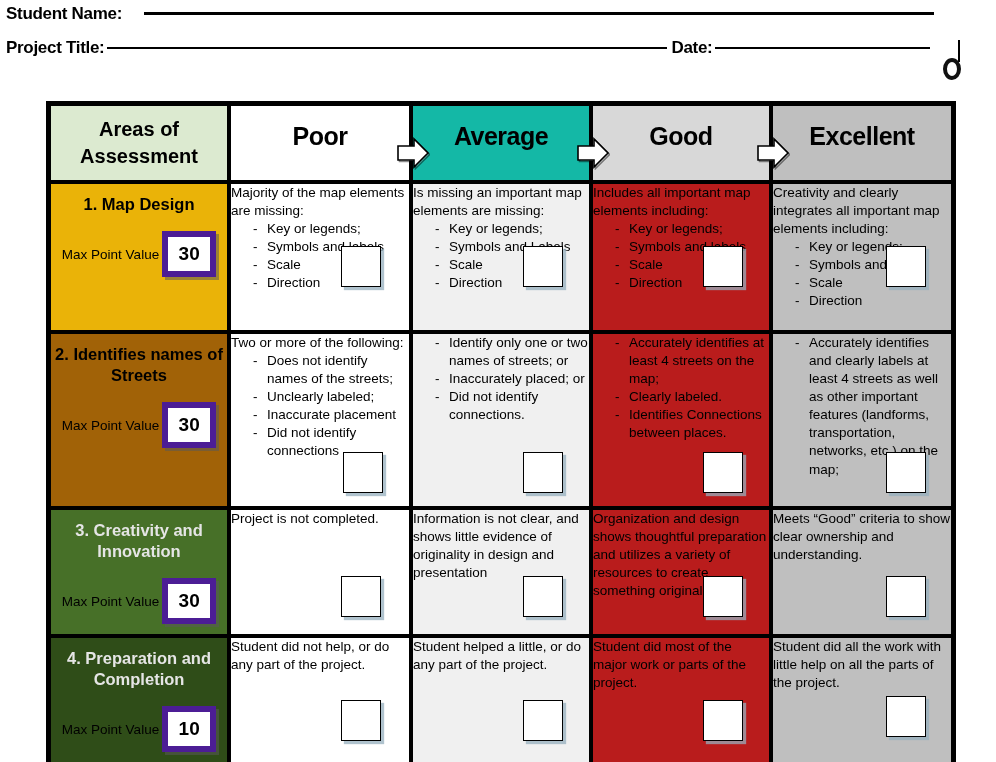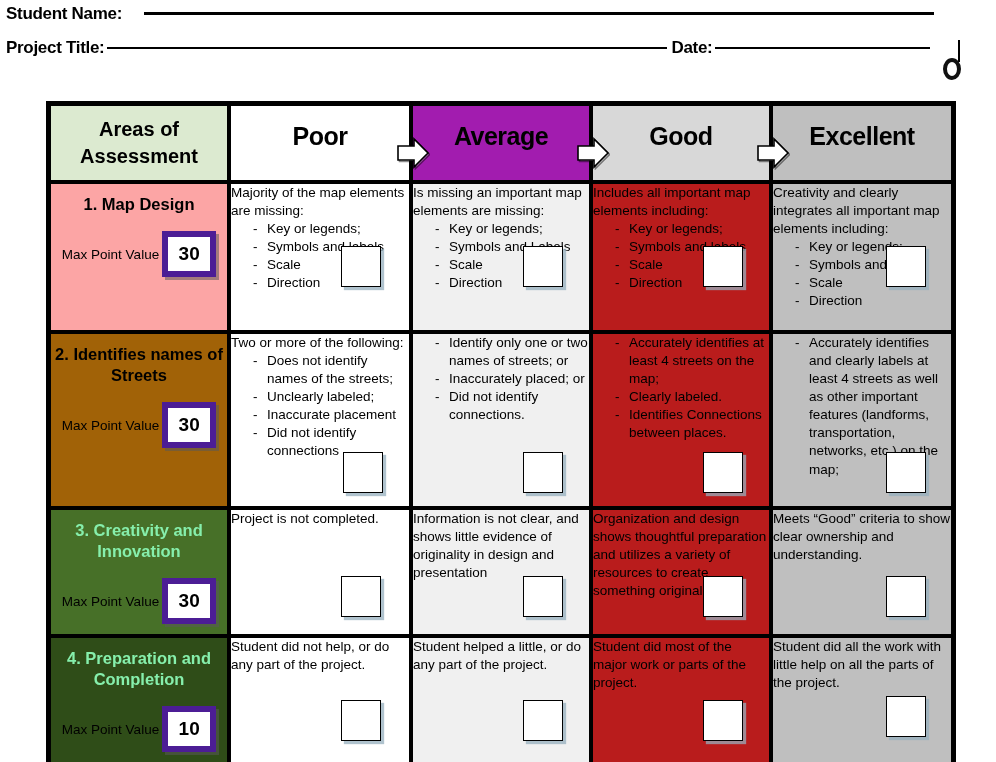--- a/index.html
+++ b/index.html
@@ -98,21 +98,21 @@
     text-align: center;
     vertical-align: middle;
     font-weight: bold;
   }
   td.head-area {
     background: #dcead0;
     font-size: 20px;
     line-height: 1.35;
   }
   td.head-poor      { background: #ffffff; }
-  td.head-average   { background: #a21caf; }
+  td.head-average   { background: #14b8a6; }
   td.head-good      { background: #d8d8d8; }
   td.head-excellent { background: #bfbfbf; }
   .head-label {
     font-size: 25px;
     letter-spacing: -0.5px;
     display: block;
     margin-top: -14px;
   }
 
   
@@ -135,33 +135,33 @@
   td.bg-white { background: #ffffff; }
   td.bg-avg   { background: #f0f0f0; }
   td.bg-good  { background: #b91c1c; }
   td.bg-exc   { background: #bfbfbf; }
 
   
   td.area {
     text-align: center;
     padding: 10px 6px 8px 6px;
   }
-  td.area.tone-1 { background: #fca5a5; }
+  td.area.tone-1 { background: #eab308; }
   td.area.tone-2 { background: #a16207; }
   td.area.tone-3 { background: #477028; }
   td.area.tone-4 { background: #2f4d18; }
   .area-title {
     font-weight: bold;
     font-size: 16.5px;
     line-height: 1.28;
     display: block;
     margin: 10px 4px 0 4px;
   }
   td.area.tone-3 .area-title,
-  td.area.tone-4 .area-title { color: #86efac; }
+  td.area.tone-4 .area-title { color: #e5e5e5; }
   .maxpoint {
     display: flex;
     align-items: center;
     justify-content: center;
     margin-top: 16px;
     gap: 0px;
   }
   .maxpoint-label {
     font-size: 13.5px;
     white-space: nowrap;

